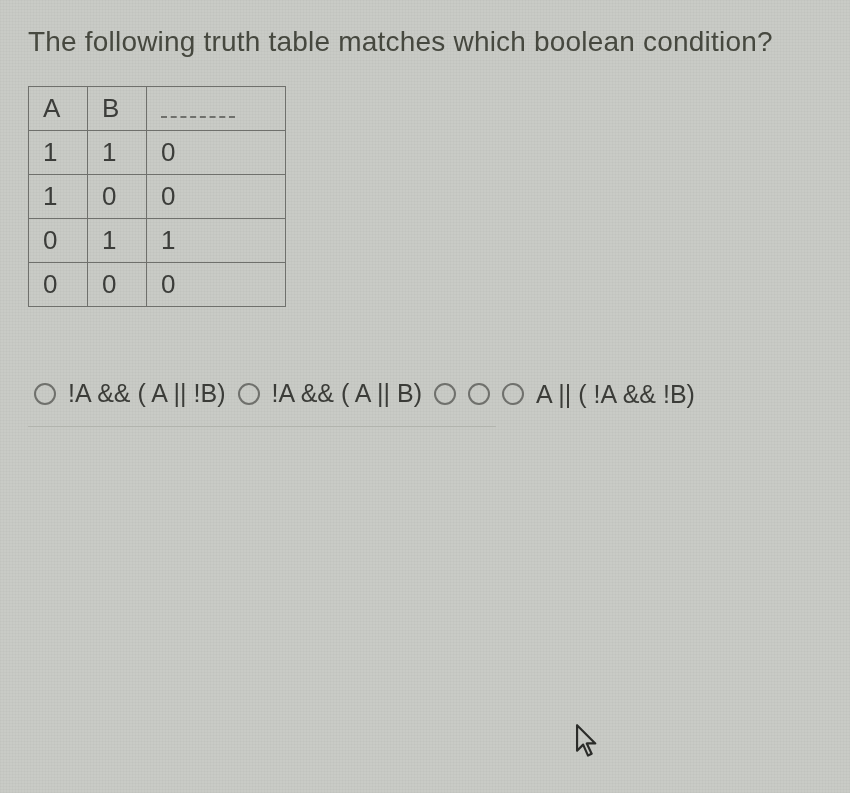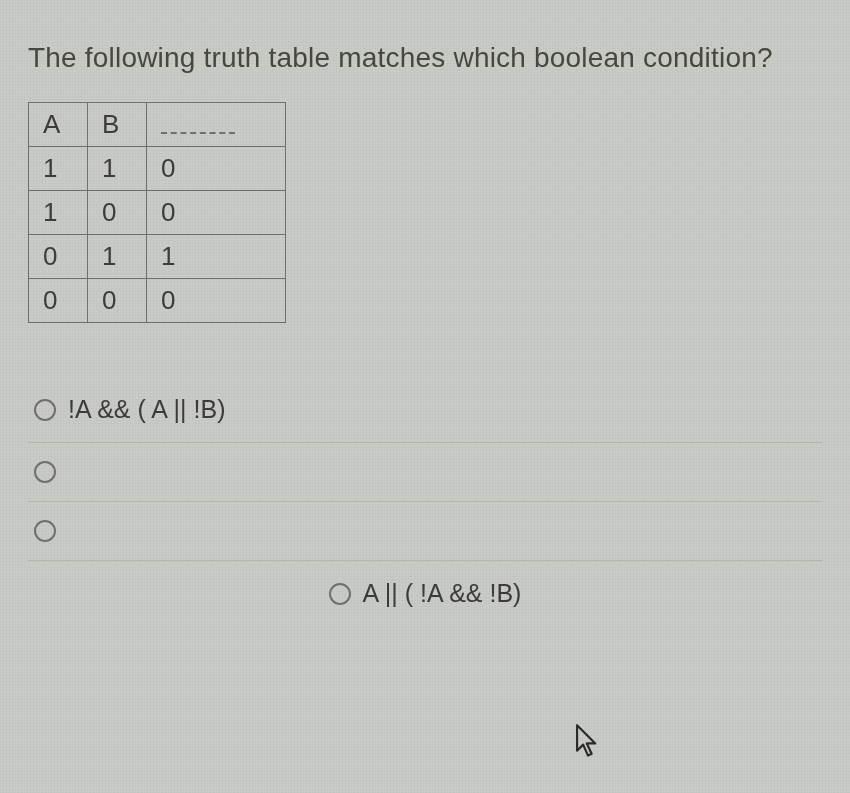--- a/index.html
+++ b/index.html
@@ -17,21 +17,21 @@
     font-family: "Segoe UI", "Helvetica Neue", Arial, sans-serif;
     color: #3c3d3a;
     padding: 26px 28px 0 28px;
     box-sizing: border-box;
     position: relative;
   }
   .question {
     font-size: 28px;
     font-weight: 400;
     color: #46483f;
-    margin: 16px 0 28px 0;
+    margin: 0 0 28px 0;
     letter-spacing: 0.2px;
   }
   table.truth {
     border-collapse: collapse;
     margin-bottom: 54px;
   }
   table.truth th, table.truth td {
     border: 1px solid #6f706c;
     font-size: 26px;
     text-align: left;
@@ -49,21 +49,20 @@
   }
   .blank {
     display: inline-block;
     border-bottom: 2px dashed #6f706c;
     width: 74px;
     height: 14px;
     vertical-align: middle;
   }
   .options {
     display: flex;
-    flex-direction: column;
   }
   .option {
     display: flex;
     align-items: center;
     gap: 12px;
     padding: 18px 6px 18px 6px;
     border-bottom: 1px solid #b2b4ae;
     font-size: 25px;
     color: #3b3c38;
   }
@@ -121,20 +120,24 @@
 </tbody>
   </table>
 
 <div class="options">
   <label class="option">
     <span class="radio"></span>
     <span>!A &amp;&amp; ( A || !B)</span>
   </label>
   <label class="option">
     <span class="radio"></span>
+    <span>!A &amp;&amp; ( A || B)</span>
+  </label>
+  <label class="option">
+    <span class="radio"></span>
   </label>
   <label class="option">
     <span class="radio"></span>
   </label>
   <label class="option">
     <span class="radio"></span>
     <span>A || ( !A &amp;&amp; !B)</span>
   </label>
 </div>
 

